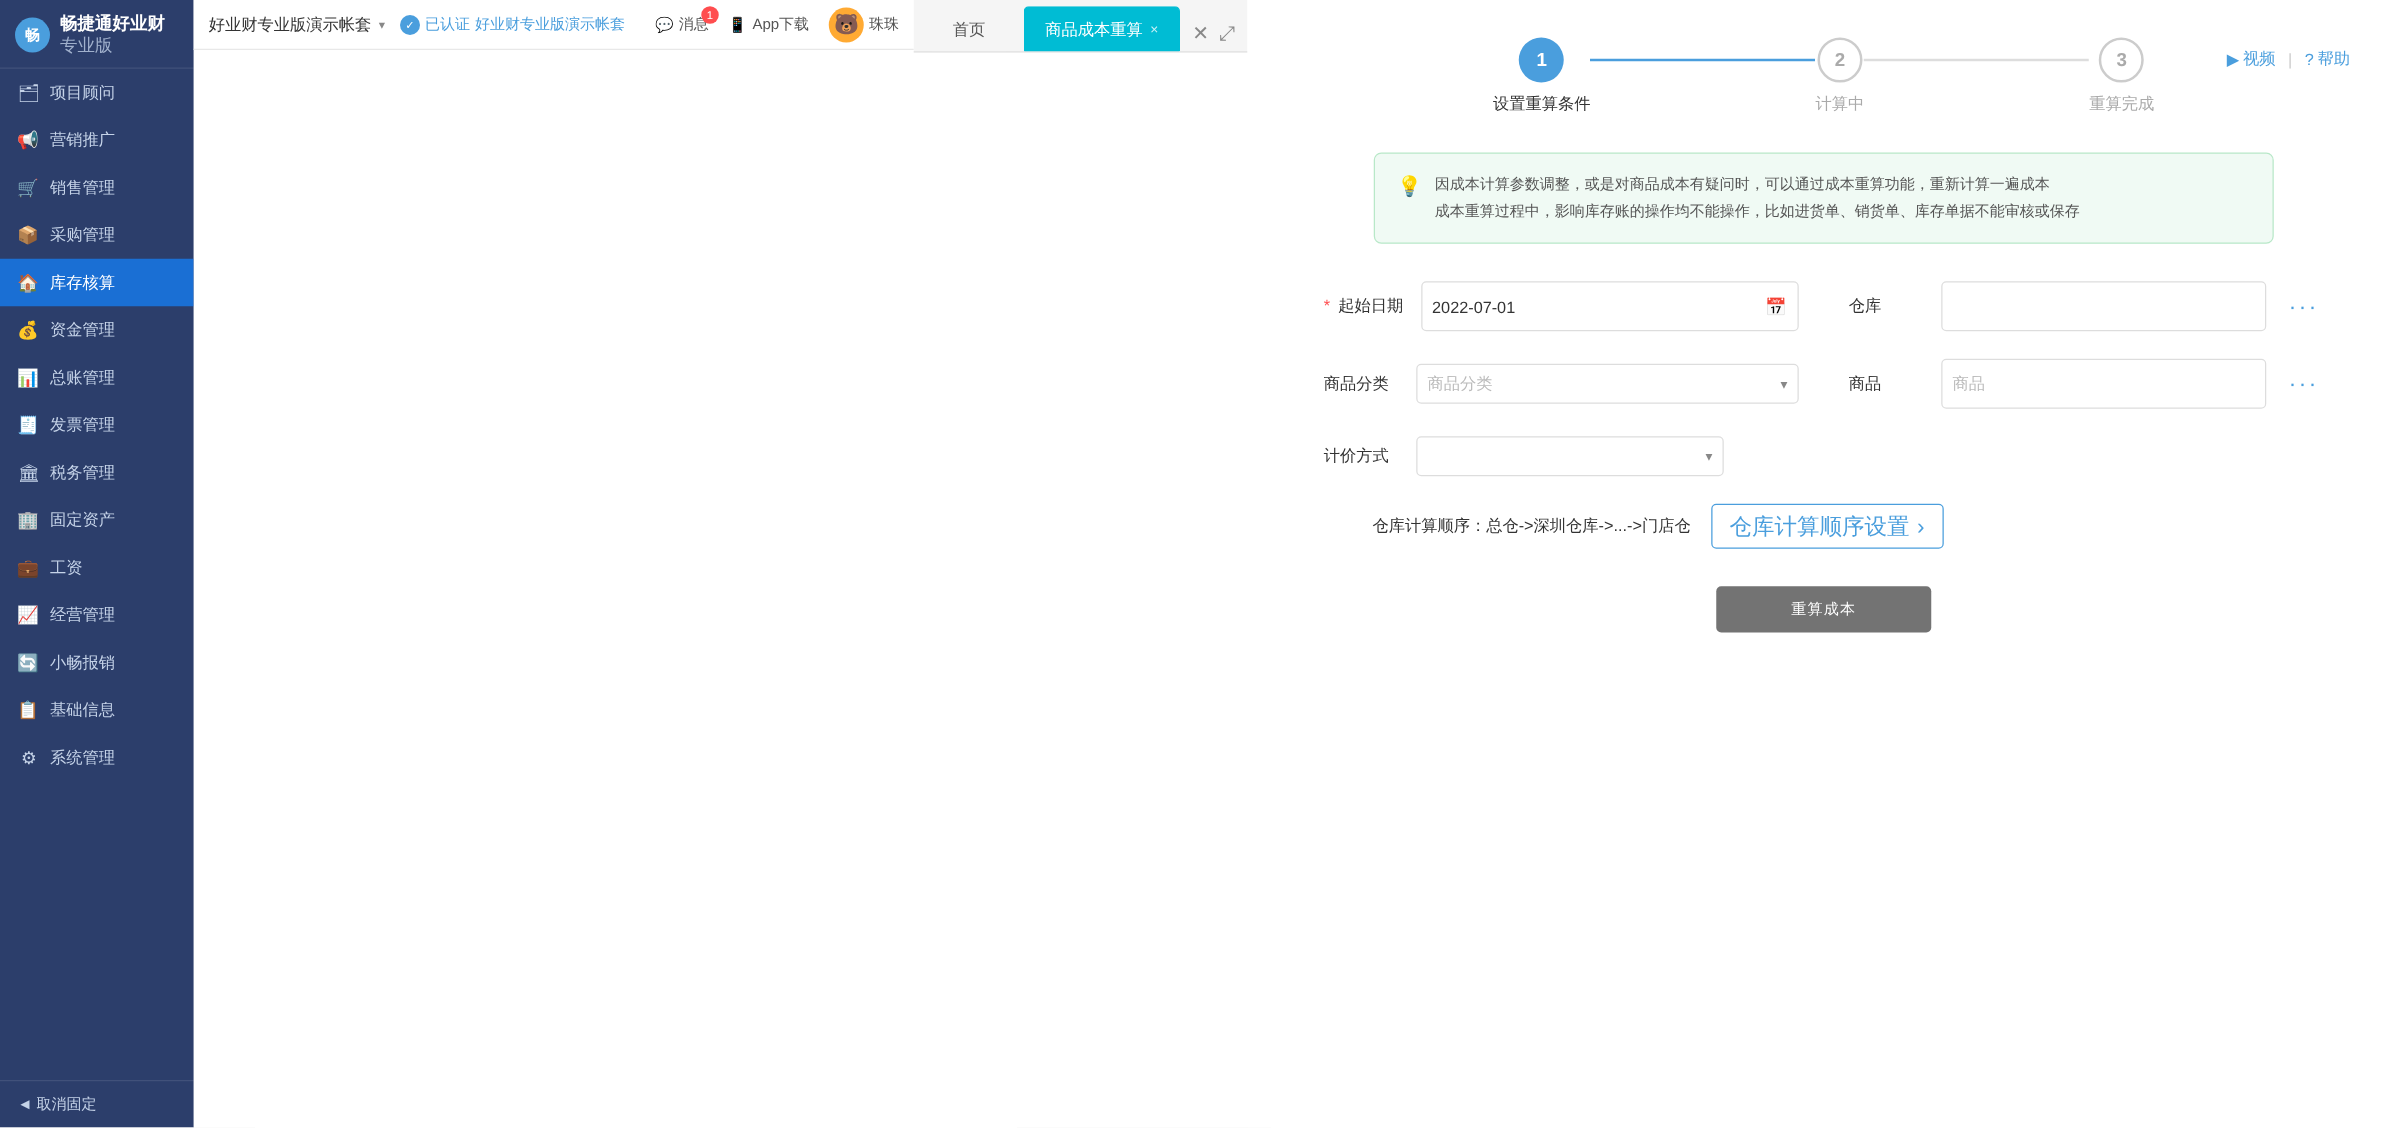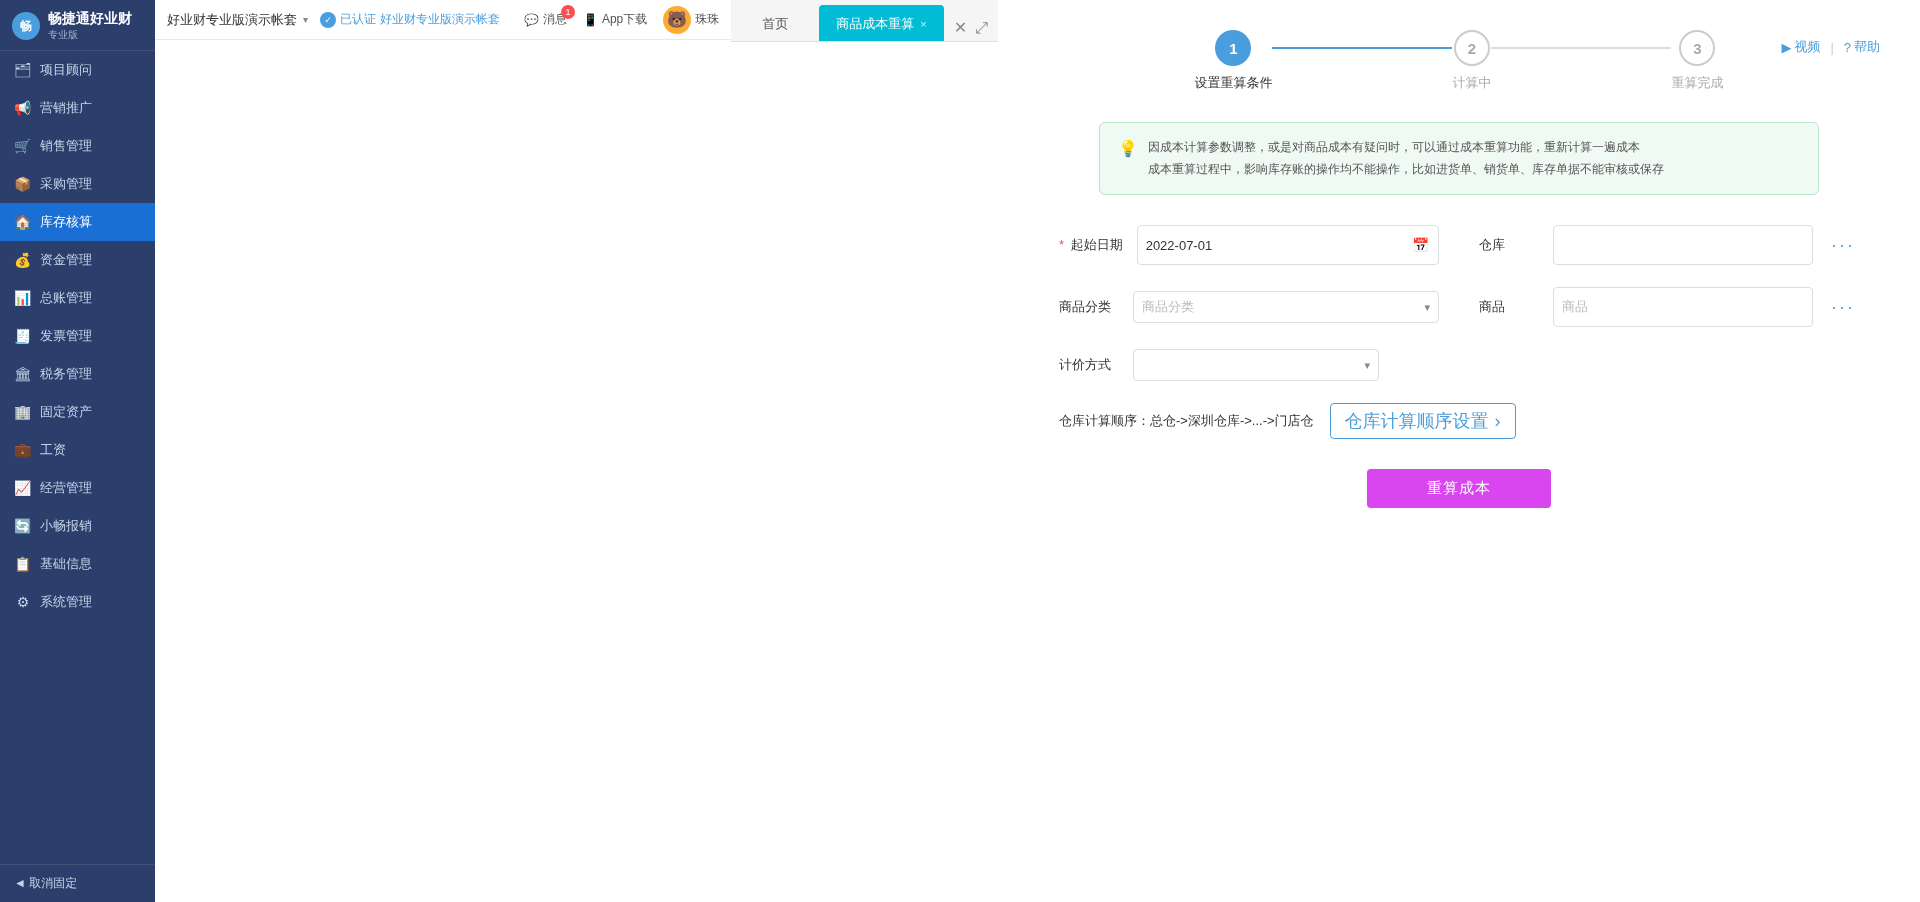--- a/index.html
+++ b/index.html
@@ -22,21 +22,21 @@
       border-bottom: 1px solid rgba(255,255,255,0.1);
     }
     .sidebar-logo-icon {
       width: 28px; height: 28px;
       background: #4a9edd;
       border-radius: 50%;
       display: flex; align-items: center; justify-content: center;
       font-size: 12px; color: #fff; font-weight: bold;
     }
     .sidebar-title { font-size: 14px; font-weight: bold; }
-    .sidebar-subtitle { font-size: 10px; color: #a0b0cc; }
+    .sidebar-subtitle { font-size: 14px; color: #a0b0cc; }
     .sidebar-nav { flex: 1; overflow-y: auto; }
     .sidebar-nav::-webkit-scrollbar { width: 3px; }
     .sidebar-nav::-webkit-scrollbar-thumb { background: rgba(255,255,255,0.2); }
     .sidebar-item {
       display: flex;
       align-items: center;
       gap: 8px;
       padding: 10px 14px;
       cursor: pointer;
       color: #c5d3e8;
@@ -269,46 +269,46 @@
     .form-select-chevron { color: #888; font-size: 11px; }
     .form-dots { color: #4a9edd; font-size: 18px; cursor: pointer; letter-spacing: 2px; padding: 0 4px; }
 
     
     .warehouse-row {
       display: flex;
       align-items: center;
       margin-bottom: 30px;
       gap: 16px;
     }
-    .warehouse-label { font-size: 13px; color: #333; }
+    .warehouse-label { font-size: 13px; color: #333; margin-left: 39px; }
     .warehouse-btn {
       background: #fff;
       border: 1px solid #4a9edd;
       color: #4a9edd;
       border-radius: 4px;
       padding: 5px 14px;
       font-size: 18px;
       cursor: pointer;
       display: flex;
       align-items: center;
       gap: 6px;
     }
 
     
     .recalc-section {
       text-align: center;
       margin-top: 10px;
     }
     .recalc-btn {
-      background: #d946ef;
+      background: #737373;
       color: #fff;
       border: none;
       border-radius: 4px;
       padding: 10px 60px;
-      font-size: 15px;
+      font-size: 12px;
       cursor: pointer;
       font-family: inherit;
       letter-spacing: 1px;
     }
     .recalc-hint {
       margin-top: 10px;
       font-size: 12px;
       color: #4a9edd;
     }
 

